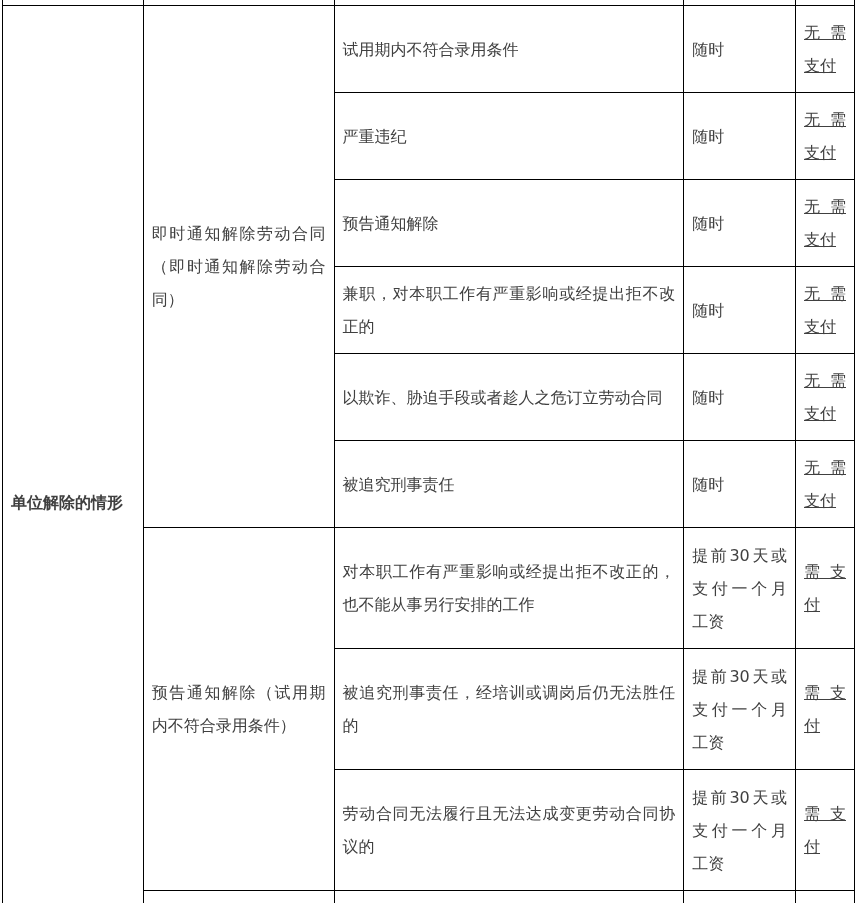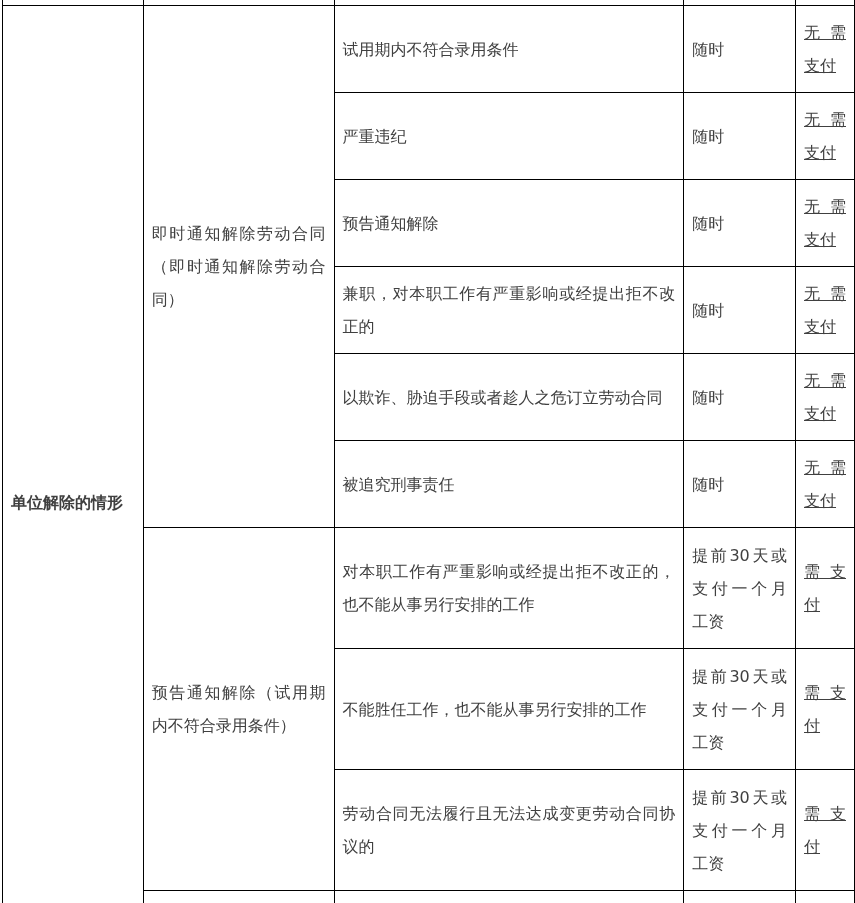--- a/index.html
+++ b/index.html
@@ -98,21 +98,21 @@
         <td class="c-pay">无需支付</td>
       </tr>
 
       <tr class="r-tall">
         <td class="c-type muted" rowspan="3">预告通知解除（试用期内不符合录用条件）</td>
         <td class="c-situ muted">对本职工作有严重影响或经提出拒不改正的，也不能从事另行安排的工作</td>
         <td class="c-time muted">提前30天或支付一个月工资</td>
         <td class="c-pay muted">需支付</td>
       </tr>
       <tr class="r-tall">
-        <td class="c-situ muted">不能胜任工作，也不能从事另行安排的工作</td>
+        <td class="c-situ muted">被追究刑事责任，经培训或调岗后仍无法胜任的</td>
         <td class="c-time muted">提前30天或支付一个月工资</td>
         <td class="c-pay muted">需支付</td>
       </tr>
       <tr class="r-tall">
         <td class="c-situ muted">劳动合同无法履行且无法达成变更劳动合同协议的</td>
         <td class="c-time muted">提前30天或支付一个月工资</td>
         <td class="c-pay muted">需支付</td>
       </tr>
 
       <tr class="r-last">

